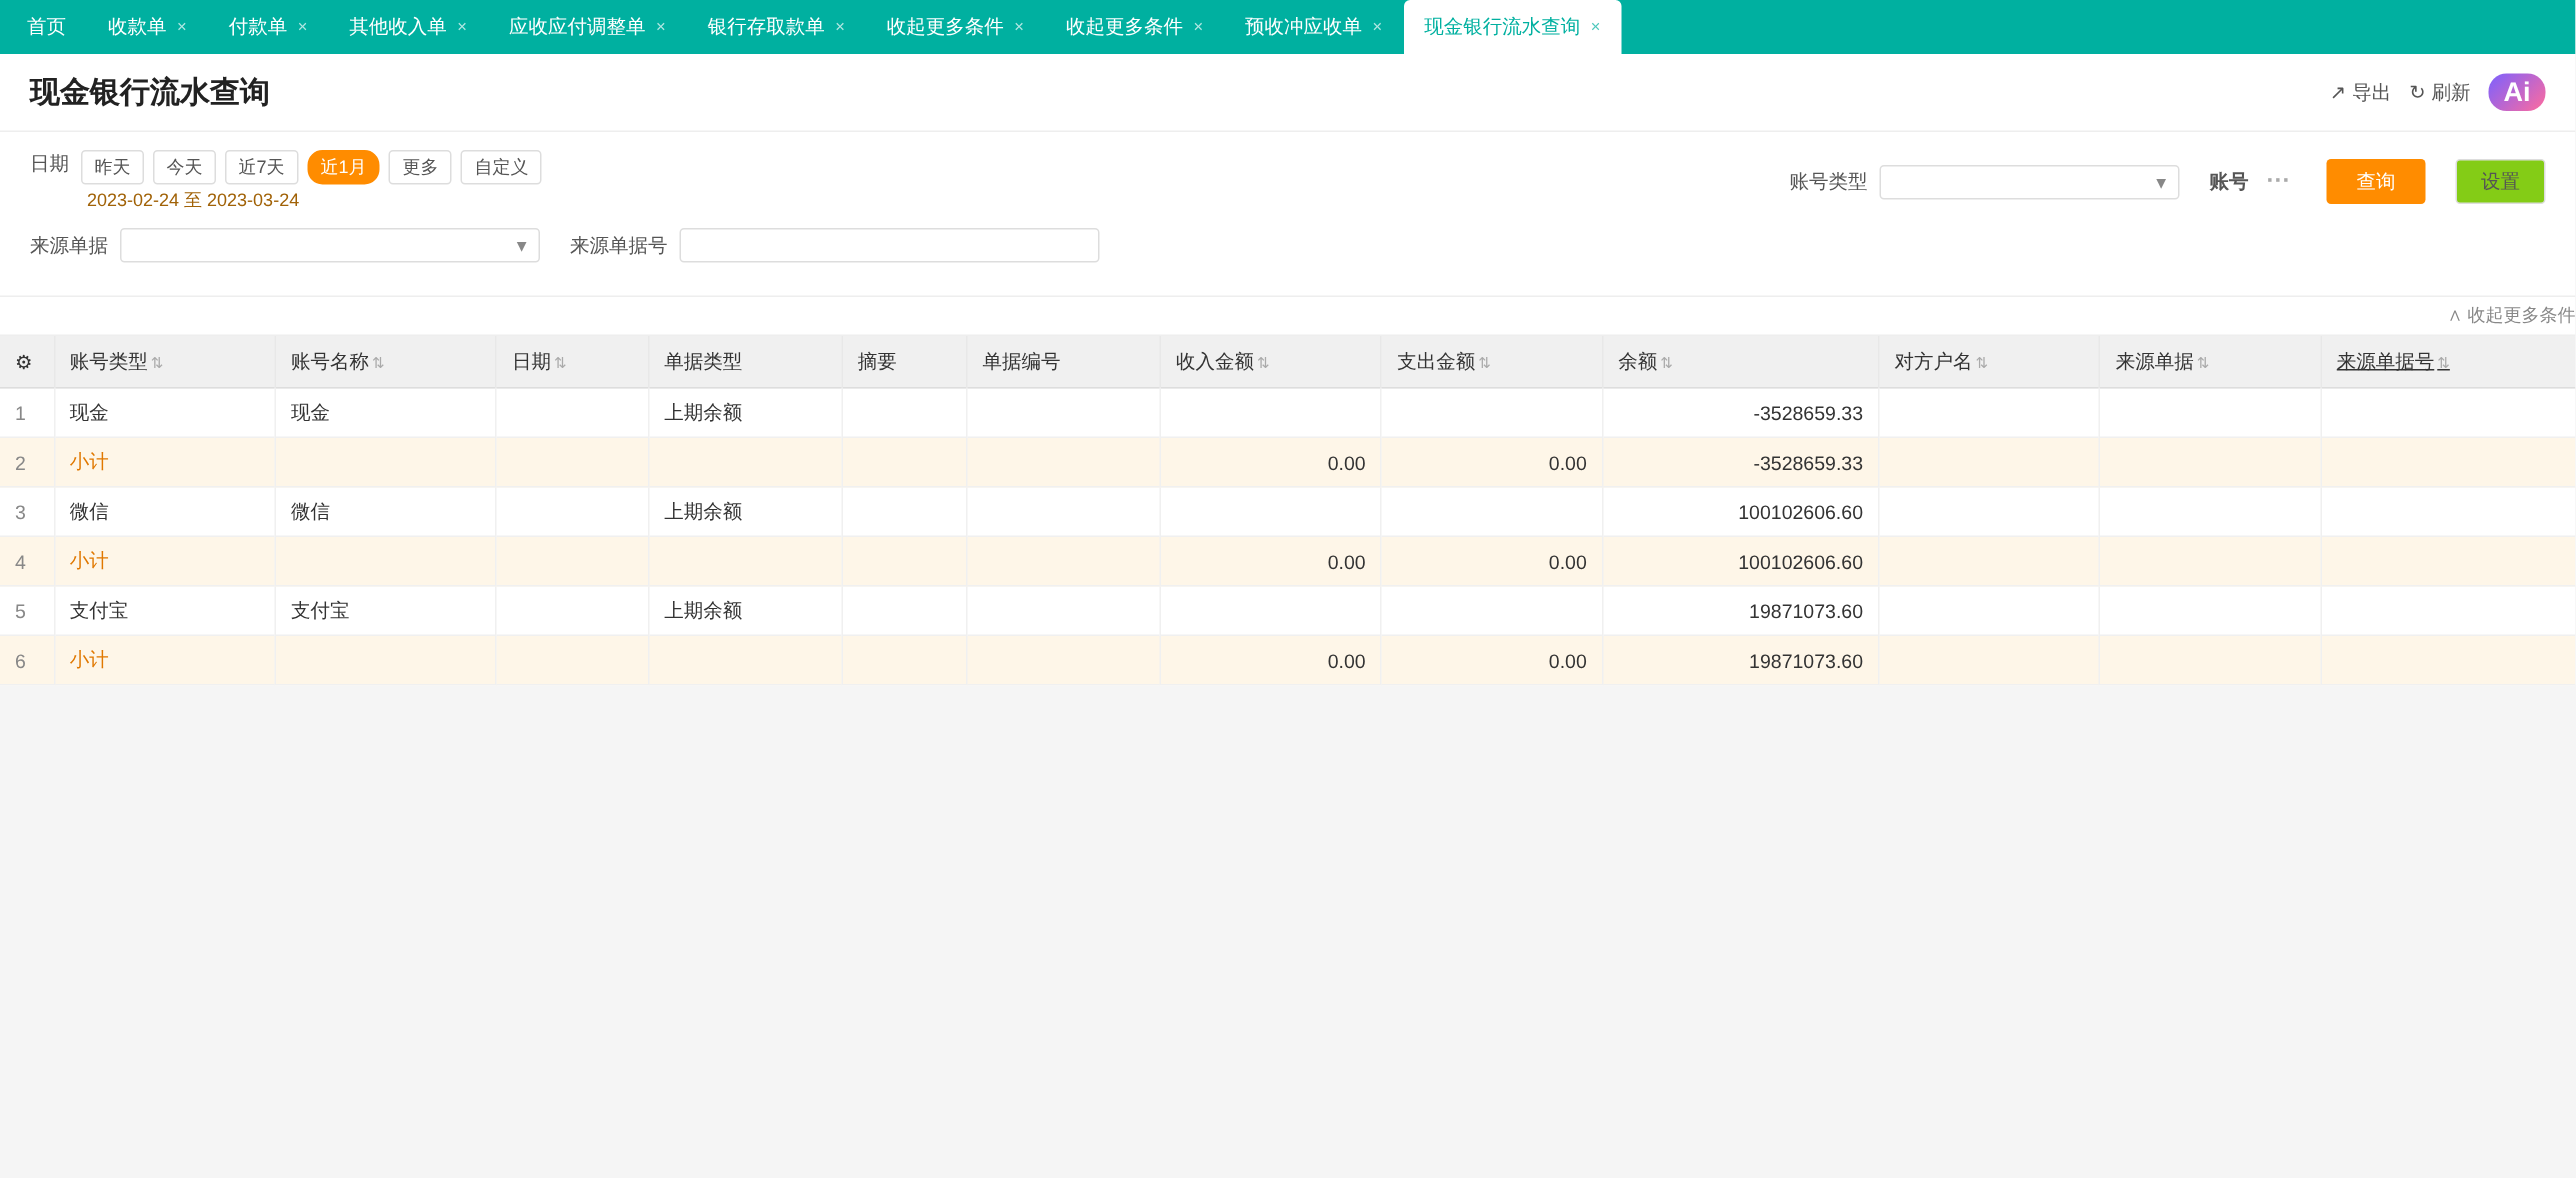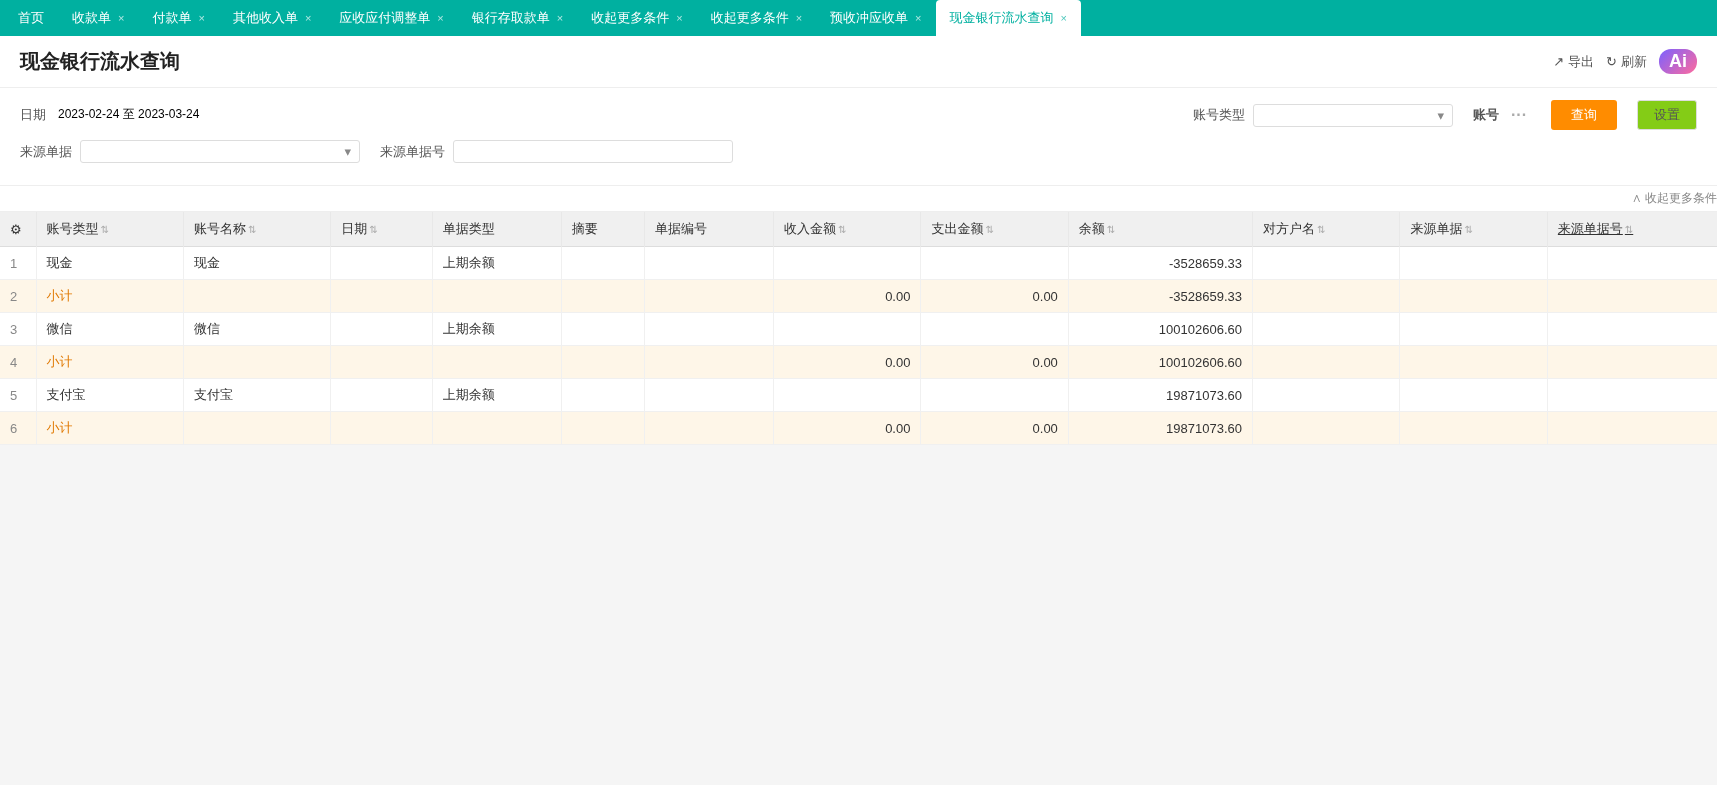--- a/index.html
+++ b/index.html
@@ -105,21 +105,21 @@
       background: #fff;
     }
     .date-btn.active {
       background: #ff8c00;
       border-color: #ff8c00;
       color: #fff;
       border-radius: 10px;
     }
     .date-range {
       font-size: 12px;
-      color: #000000;
+      color: #a16207;
       margin-left: 4px;
     }
     .filter-select {
       display: flex;
       align-items: center;
       border: 1px solid #ddd;
       border-radius: 3px;
       padding: 3px 8px;
       min-width: 160px;
       cursor: pointer;
@@ -272,20 +272,28 @@
     <div class="ai-badge">Ai</div>
   </div>
 </div>
 
 <div class="filter-area">
   <div class="filter-row">
 
     <div style="display:flex;align-items:flex-start;gap:8px;">
       <span class="filter-label">日期</span>
       <div style="display:flex;flex-direction:column;gap:2px;">
+        <div class="filter-date-btns">
+          <button class="date-btn">昨天</button>
+          <button class="date-btn">今天</button>
+          <button class="date-btn">近7天</button>
+          <button class="date-btn active">近1月</button>
+          <button class="date-btn">更多</button>
+          <button class="date-btn">自定义</button>
+        </div>
         <span class="date-range">2023-02-24 至 2023-03-24</span>
       </div>
     </div>
 
     <div style="flex:1;"></div>
 
     <div style="display:flex;align-items:center;gap:8px;">
       <span class="filter-label">账号类型</span>
       <div class="filter-select" style="min-width:200px;">
         <span></span>

